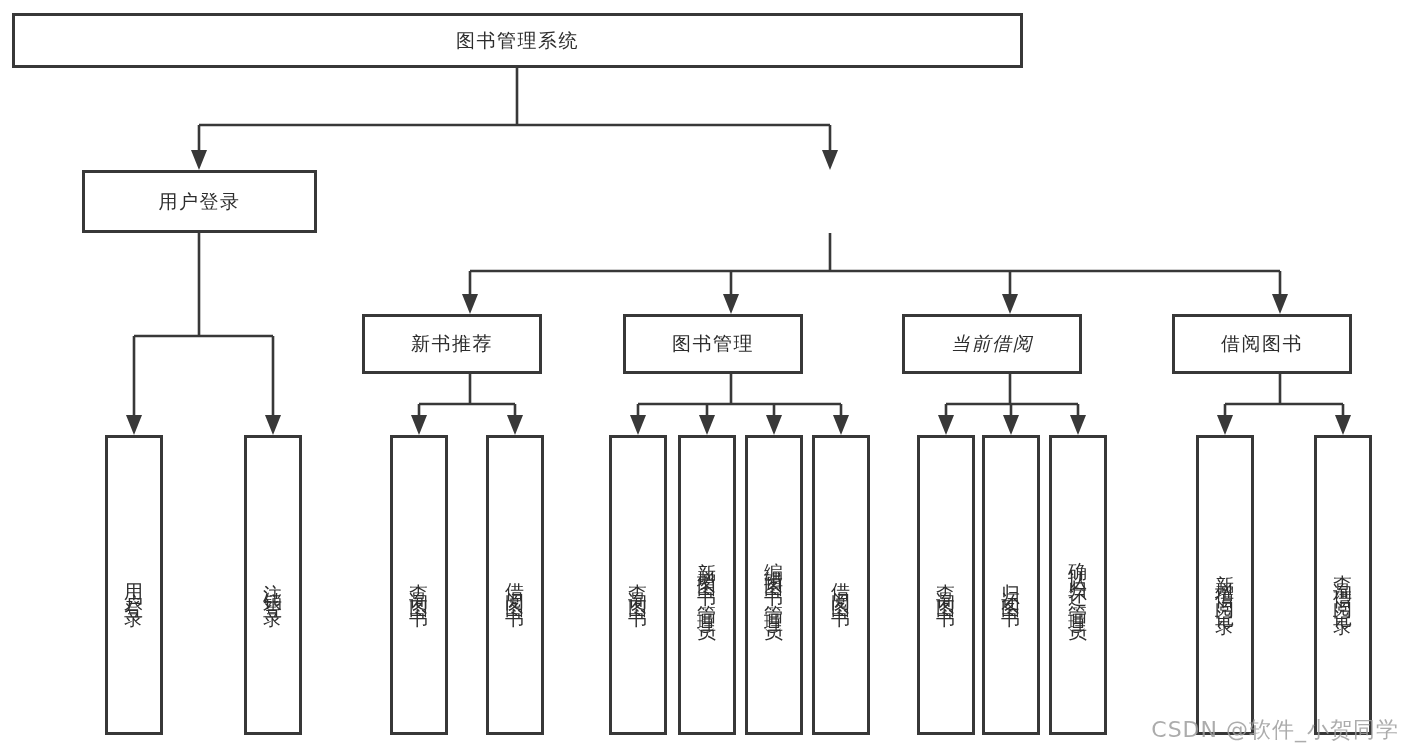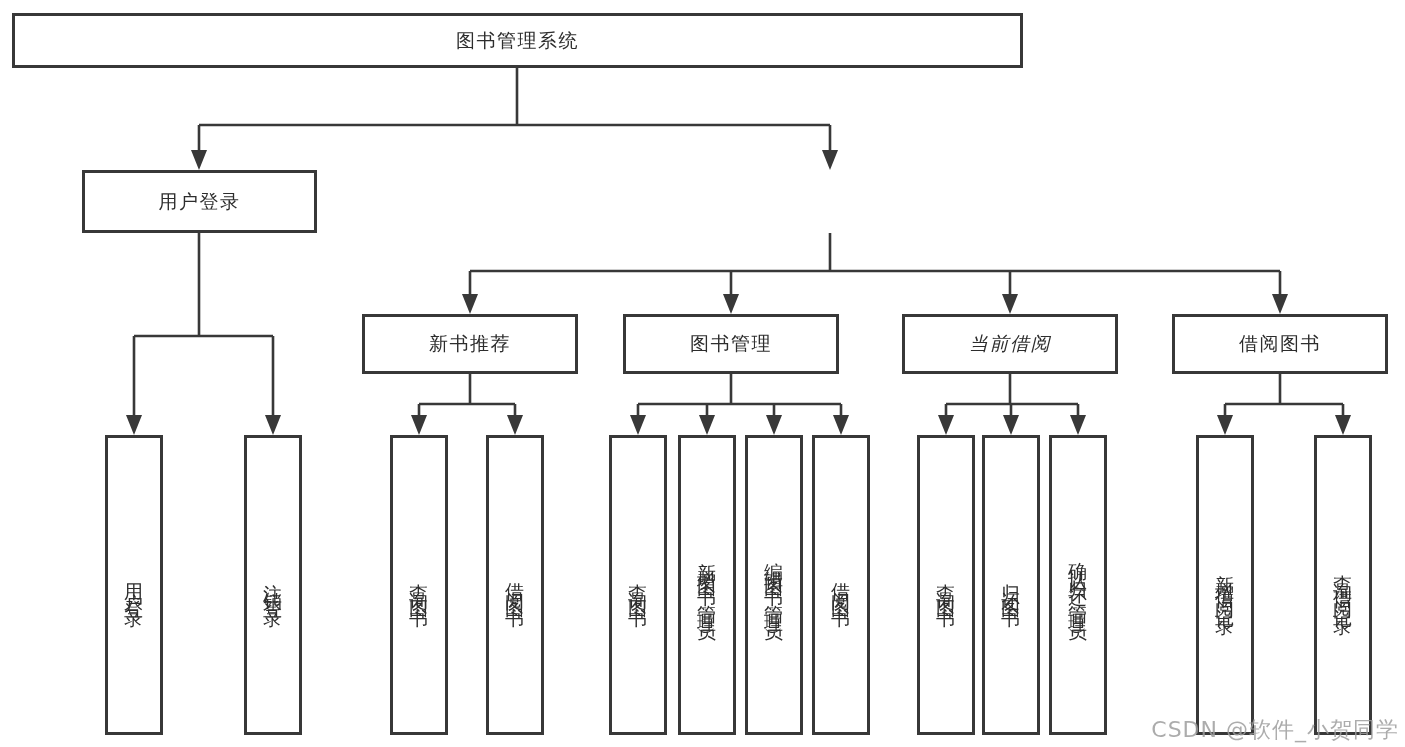--- a/index.html
+++ b/index.html
@@ -33,21 +33,21 @@
     justify-content: center;
     box-sizing: border-box;
     font-size: 19px;
     letter-spacing: 1.5px;
     white-space: nowrap;
   }
   .root-box   { left: 12px;  top: 13px;  width: 1011px; height: 55px; }
   .l2-box     { top: 170px; width: 235px; height: 63px; }
   .l2-user    { left: 82px; }
   .l2-mgmt    { left: 713px; }
-  .l3-box     { top: 314px; width: 216px; height: 60px; }
+  .l3-box     { top: 314px; width: 180px; height: 60px; }
   .l3-a { left: 362px; }
   .l3-b { left: 623px; }
   .l3-c { left: 902px; font-style: italic; }
   .l3-d { left: 1172px; }
   .vbox {
     top: 435px;
     width: 58px;
     height: 300px;
     writing-mode: vertical-rl;
     text-orientation: mixed;

